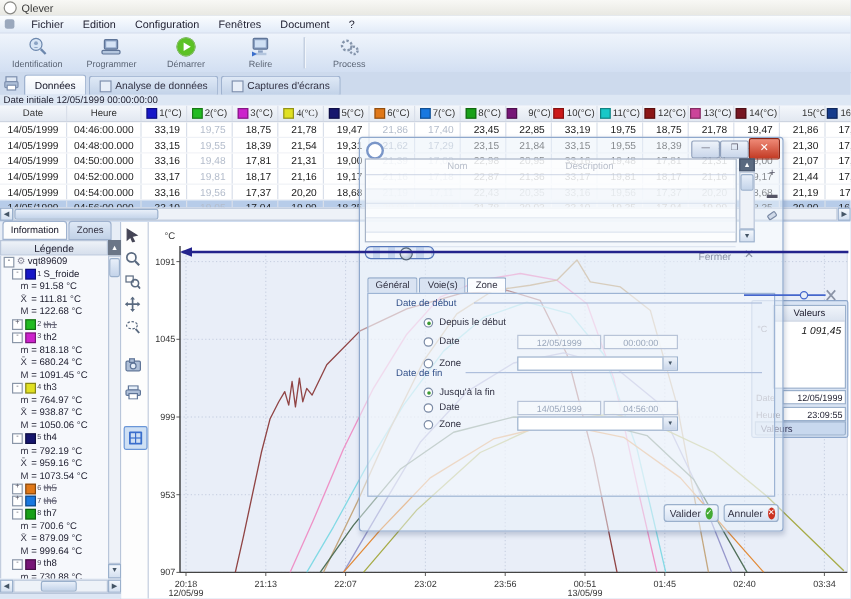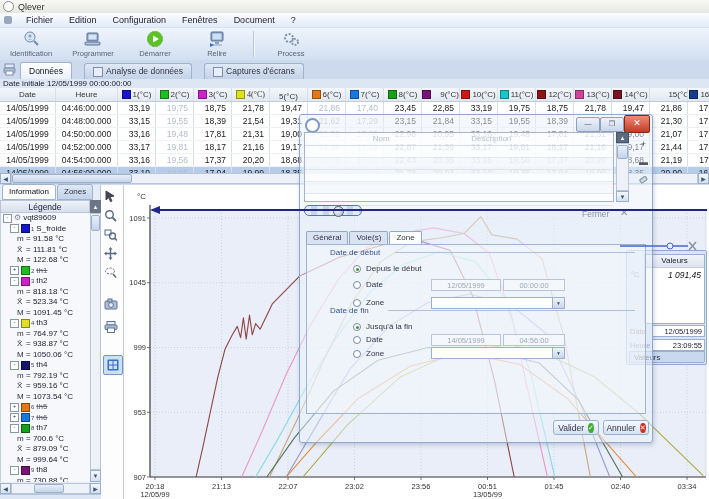--- a/index.html
+++ b/index.html
@@ -18,21 +18,21 @@
   #toolbar{left:0;top:27px;width:709px;height:33px;background:linear-gradient(#f0f5fc,#d2dff2);
     border-bottom:1px solid #b6c4da;display:flex;align-items:center;}
   .tb-btn{width:60px;height:30px;margin:0 1px;border-radius:3px;display:flex;flex-direction:column;
     align-items:center;justify-content:center;}
   .tb-ico svg{display:block;}
   .tb-lbl{font-size:7.5px;color:#5a6474;margin-top:1px;white-space:nowrap;}
   .tb-sep{width:1px;height:26px;background:#b9c7db;margin:0 5px;border-right:1px solid #f2f6fb;}
   
   #docstrip{left:0;top:60px;width:709px;height:19px;background:#cddaed;display:flex;align-items:flex-end;}
   #strip-icon{margin:0 4px 1px 3px;}
-  .doc-tab{height:15px;line-height:15px;padding:0 8px;margin-right:12px;font-size:8.5px;color:#334;
+  .doc-tab{height:15px;line-height:15px;padding:0 8px;margin-right:2px;font-size:8.5px;color:#334;
     border:1px solid #9fb2cf;border-bottom:none;border-radius:3px 3px 0 0;
     background:linear-gradient(#dfe9f6,#c2d2e8);display:flex;align-items:center;gap:3px;}
   .doc-tab.active{background:linear-gradient(#ffffff,#e9f0fa);color:#112;height:16px;}
   .mini-ico{width:8px;height:8px;display:inline-block;border:1px solid #7d8fae;background:#e8eef8;}
   #dateline{left:0;top:79px;width:709px;height:9px;line-height:9px;font-size:8px;color:#223;
     padding-left:3px;background:#dde7f4;}
   
   #datatable{left:0;top:88px;width:709px;height:85px;background:#fff;overflow:hidden;}
   .trow{display:flex;width:760px;}
   .trow.head{height:13px;background:linear-gradient(#f4f7fb,#e2e8f1);border-bottom:1px solid #c3cbd9;}
@@ -256,21 +256,21 @@
           <span>2(°C)</span>
         </div>
         <div class="tc c-val" style="text-align: center; padding-right: 0px;">
           <span class="chip" style="background: rgb(204, 34, 204);"></span>
           <span>3(°C)</span>
         </div>
         <div class="tc c-val" style="padding-right: 0px; font-family: Liberation Serif, serif;">
           <span class="chip" style="background: rgb(224, 224, 34);"></span>
           <span>4(°C)</span>
         </div>
-        <div class="tc c-val" style="text-align: left; padding-right: 0px; flex-direction: column;">
+        <div class="tc c-val" style="text-align: left; padding-right: 0px;">
           <span class="chip" style="background: rgb(22, 22, 110);"></span>
           <span>5(°C)</span>
         </div>
         <div class="tc c-val" style="text-align: center; padding-right: 0px;">
           <span class="chip" style="background: rgb(224, 120, 24);"></span>
           <span>6(°C)</span>
         </div>
         <div class="tc c-val" style="text-align: center; padding-right: 0px;">
           <span class="chip" style="background: rgb(24, 120, 224);"></span>
           <span>7(°C)</span>
@@ -484,21 +484,21 @@
           <span class="lg-chip" style="background: rgb(204, 34, 204);"></span>
           <span class="lg-num">3</span>
           <span class="lg-name">th2</span>
         </div>
         <div class="lg-row lg-stat">
           <span class="sl">m</span>
           <span>= 818.18 °C</span>
         </div>
         <div class="lg-row lg-stat">
           <span class="sl">X̄</span>
-          <span>= 523.34 °C</span>
+          <span>= 680.24 °C</span>
         </div>
         <div class="lg-row lg-stat">
           <span class="sl">M</span>
           <span>= 1091.45 °C</span>
         </div>
         <div class="lg-row" style="padding-left: 7px;">
           <span class="expbox">-</span>
           <span class="lg-chip" style="background: rgb(224, 224, 34);"></span>
           <span class="lg-num">4</span>
           <span class="lg-name">th3</span>

